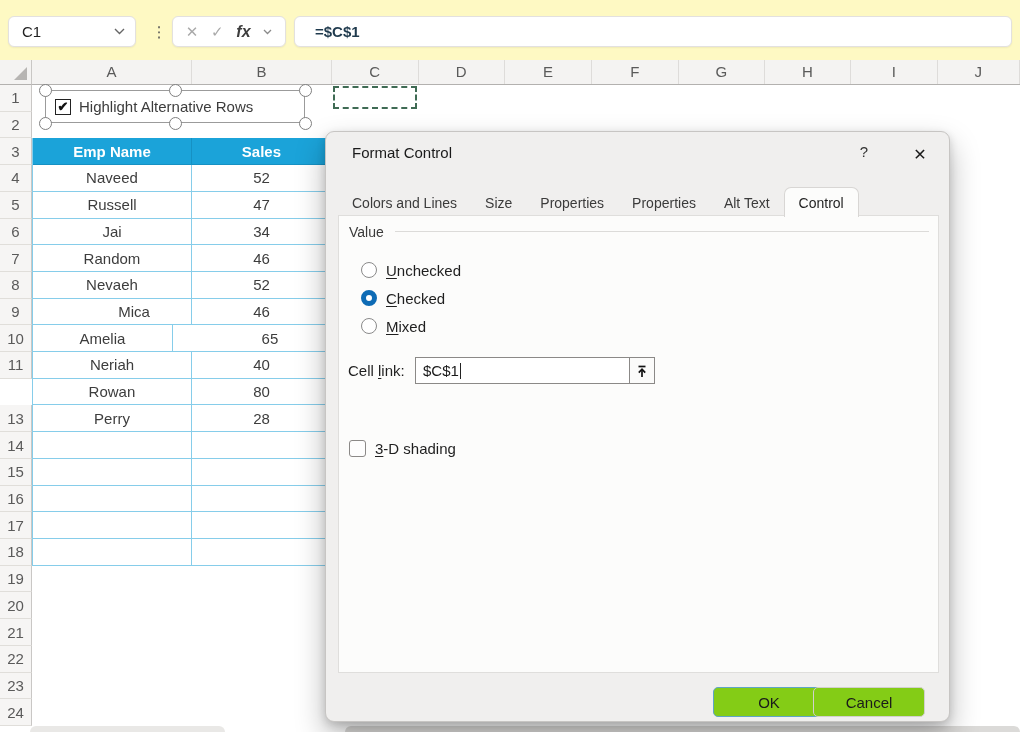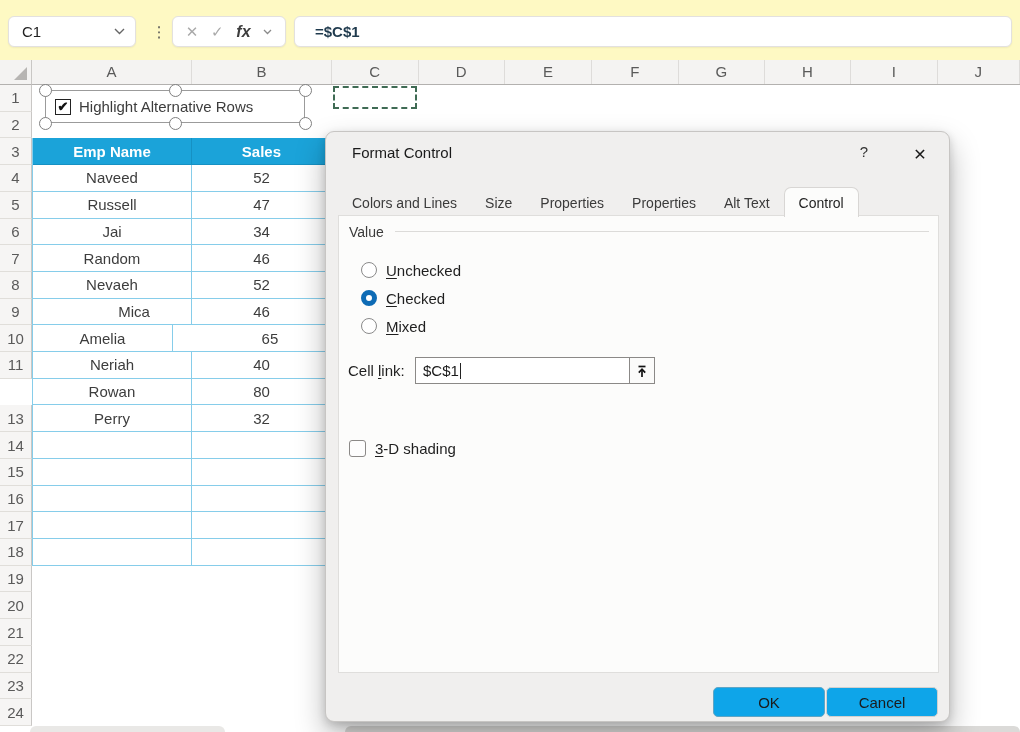--- a/index.html
+++ b/index.html
@@ -95,24 +95,24 @@
     display:flex; align-items:center; justify-content:center;
   }
 
   .shadingrow { position:absolute; left:10px; top:222px; height:20px; display:flex; align-items:center; gap:9px; }
   .dlgcheck { width:17px; height:17px; border:1px solid #8b8987; border-radius:3px; background:#fdfdfd; flex:0 0 auto; }
   .shadinglabel { font-size:15px; color:#1f1f1f; }
 
   .btn {
     position:absolute; top:555px; width:112px; height:30px; border-radius:5px;
     font-size:15px; color:#1b1b1b; display:flex; align-items:center; justify-content:center;
-    background:#0ea5e9;
+    background:#84cc16;
   }
   .btn.ok { left:387px; border:1px solid #5fa5c5; }
-  .btn.cancel { left:500px; border:1px solid #d2d0ce; }
+  .btn.cancel { left:487px; border:1px solid #d2d0ce; }
 
   .accel { text-decoration:underline; text-underline-offset:2px; }
 
   
   .bstrip { position:absolute; top:726px; height:6px; border-radius:6px 6px 0 0; z-index:1; }
   .bstrip.s1 { left:30px; width:195px; background:#e9e8e6; }
   .bstrip.s2 { left:345px; width:675px; background:#dbdad8; }
 </style>
 </head>
 <body>
@@ -225,21 +225,21 @@
       <div class="trow" style="height: 26.708px;">
         <div class="tcell c0" style="width: 160px;">Neriah</div>
         <div class="tcell c1" style="width: 140px;">40</div>
       </div>
       <div class="trow" style="height: 26.708px;">
         <div class="tcell c0" style="width: 160px;">Rowan</div>
         <div class="tcell c1" style="width: 140px;">80</div>
       </div>
       <div class="trow" style="height: 26.708px;">
         <div class="tcell c0" style="width: 160px;">Perry</div>
-        <div class="tcell c1" style="width: 140px;">32</div>
+        <div class="tcell c1" style="width: 140px;">28</div>
       </div>
       <div class="trow" style="height: 26.708px;">
         <div class="tcell c0" style="width: 160px;"></div>
         <div class="tcell c1" style="width: 140px;"></div>
       </div>
       <div class="trow" style="height: 26.708px;">
         <div class="tcell c0" style="width: 160px;"></div>
         <div class="tcell c1" style="width: 140px;"></div>
       </div>
       <div class="trow" style="height: 26.708px;">

